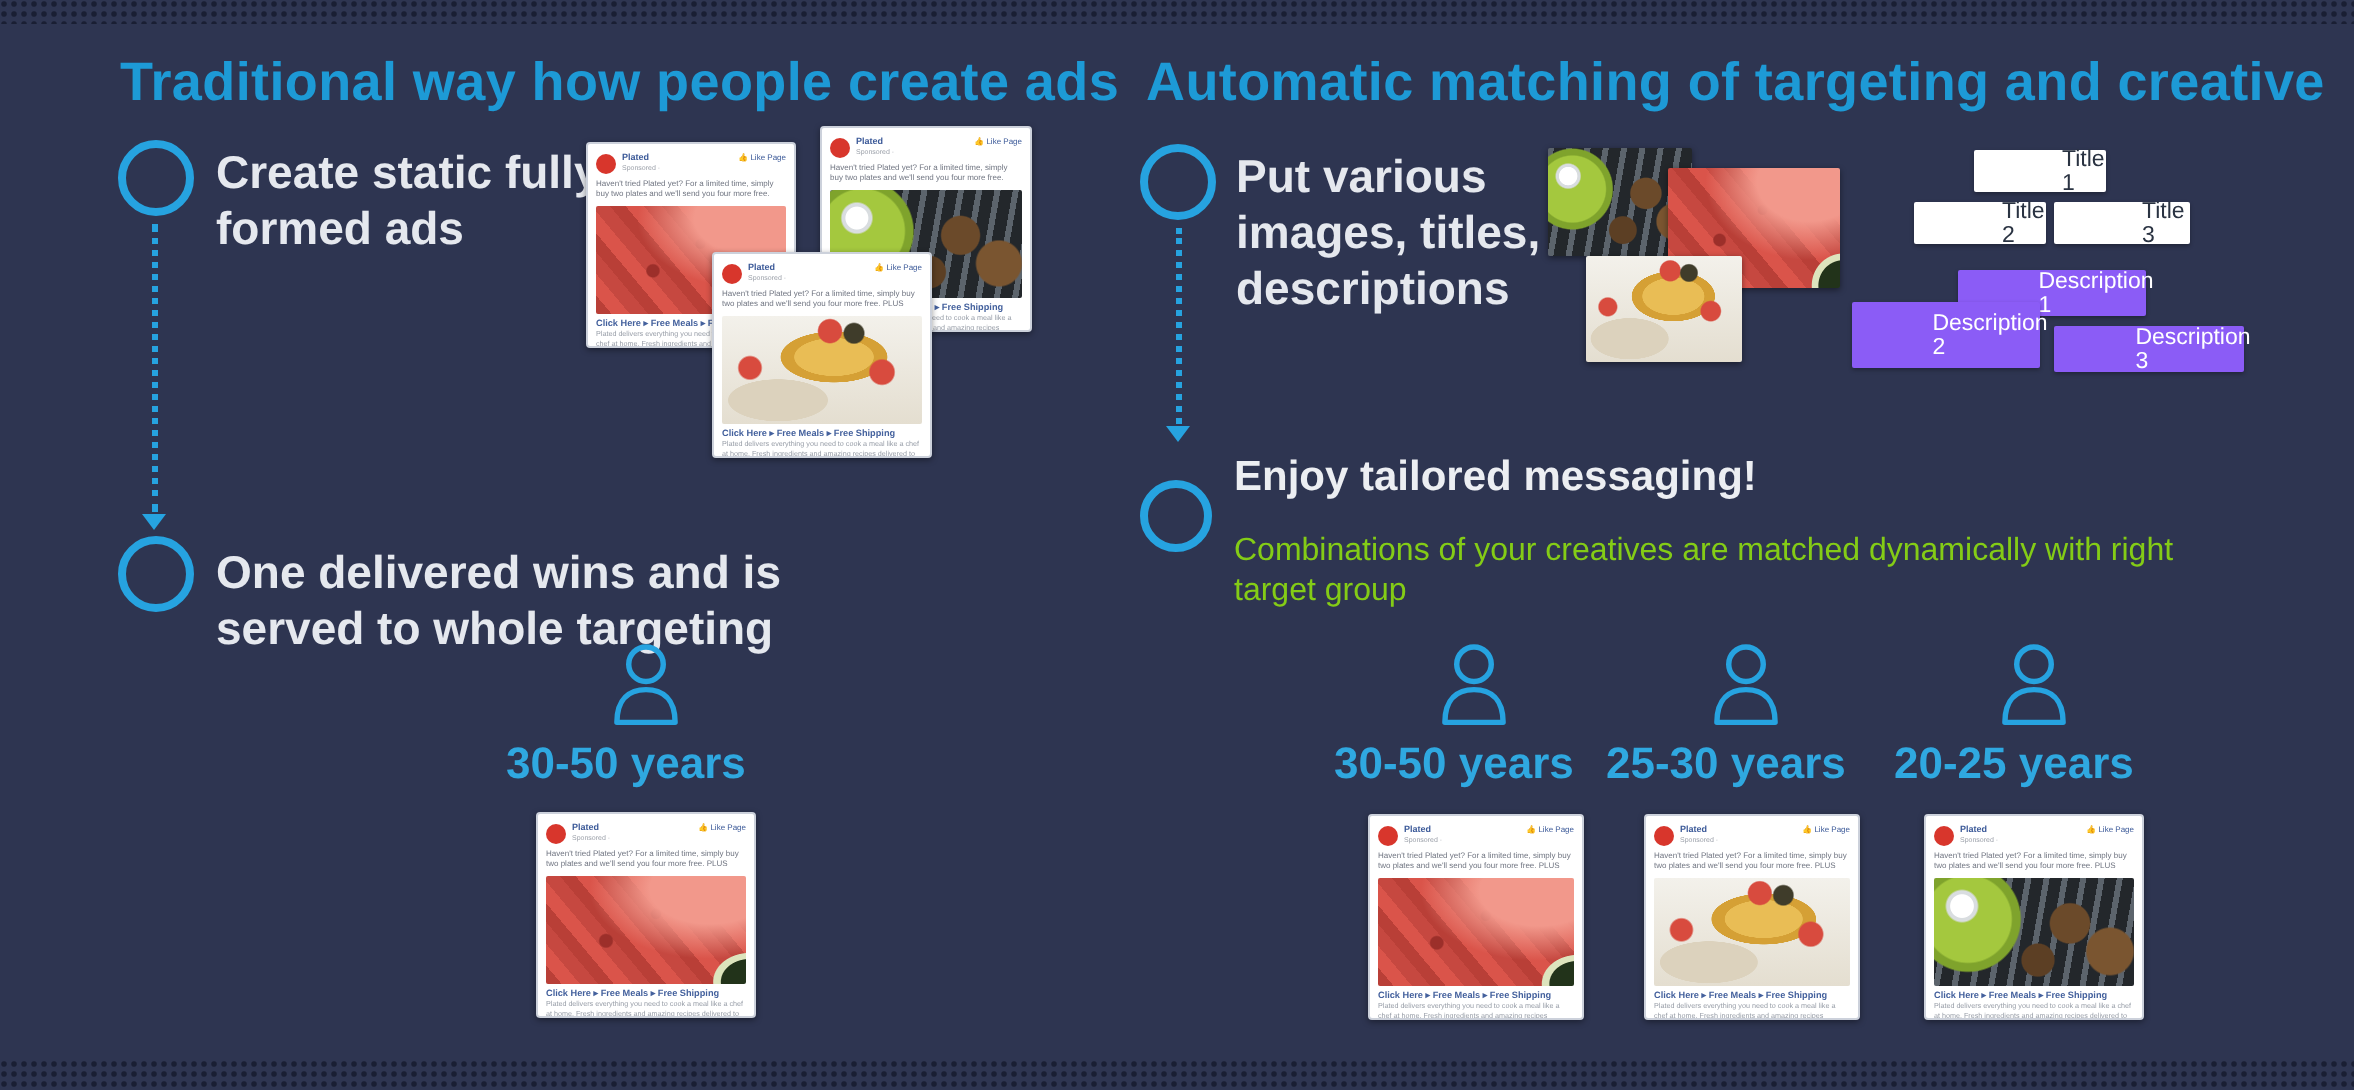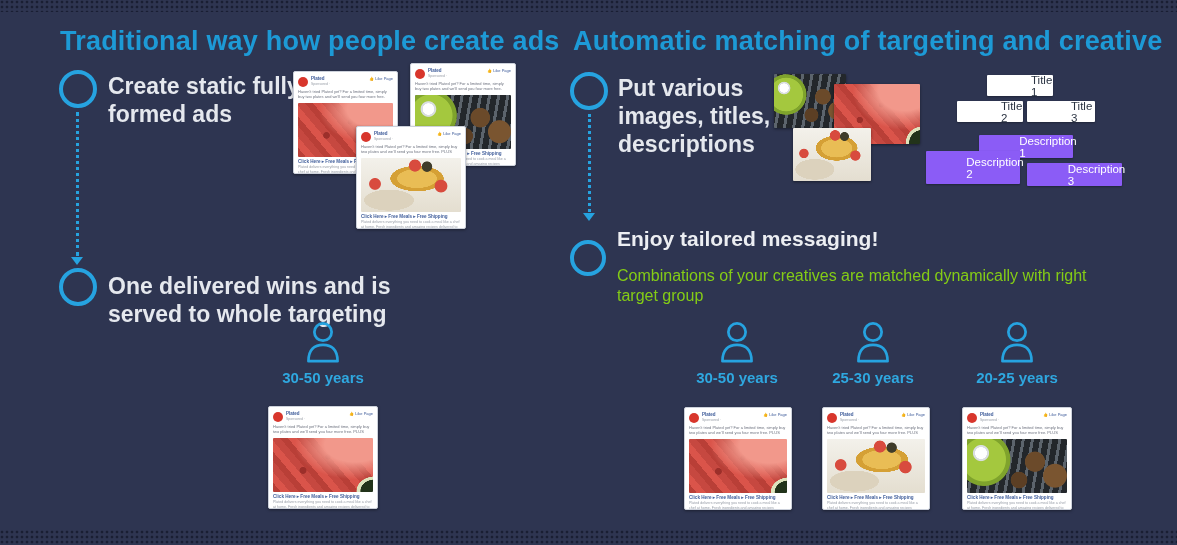--- a/index.html
+++ b/index.html
@@ -23,21 +23,21 @@
   .step-text{position:absolute;font-size:23px;line-height:1.22;font-weight:600;color:#e5e8ee;}
   .msg-title{position:absolute;font-size:21px;font-weight:600;color:#eceef2;white-space:nowrap;}
   .msg-sub{position:absolute;font-size:16px;line-height:1.28;color:#84cc16;}
 
   .chip{position:absolute;display:flex;align-items:center;justify-content:center;
     font-size:11.5px;border-radius:1px;padding-left:44px;}
   .chip-title{background:#ffffff;color:#2a3342;box-shadow:0 1px 2px rgba(0,0,0,.3);}
   .chip-desc{background:#8b5cf6;color:#ffffff;box-shadow:0 1px 2px rgba(0,0,0,.3);}
 
   .person{position:absolute;width:40px;height:46px;}
-  .age-label{position:absolute;width:140px;text-align:center;font-size:15px;font-weight:700;color:#2fa8e0;white-space:nowrap;}
+  .age-label{position:absolute;width:140px;font-size:22px;font-weight:700;color:#2fa8e0;white-space:nowrap;}
 
   .thumb{position:absolute;border-radius:1px;box-shadow:0 1px 3px rgba(0,0,0,.45);}
 
   
   .ad-slot{position:absolute;}
   .ad-card{width:100%;height:103px;background:#fff;border:1px solid #ccd1db;border-radius:2px;
     padding:4px 4px 2px;display:flex;flex-direction:column;overflow:hidden;
     box-shadow:0 1px 3px rgba(0,0,0,.4);}
   .ad-header{display:flex;align-items:flex-start;gap:3px;flex:none;}
   .ad-avatar{width:10px;height:10px;border-radius:50%;background:#d8362c;flex:none;margin-top:1px;}

